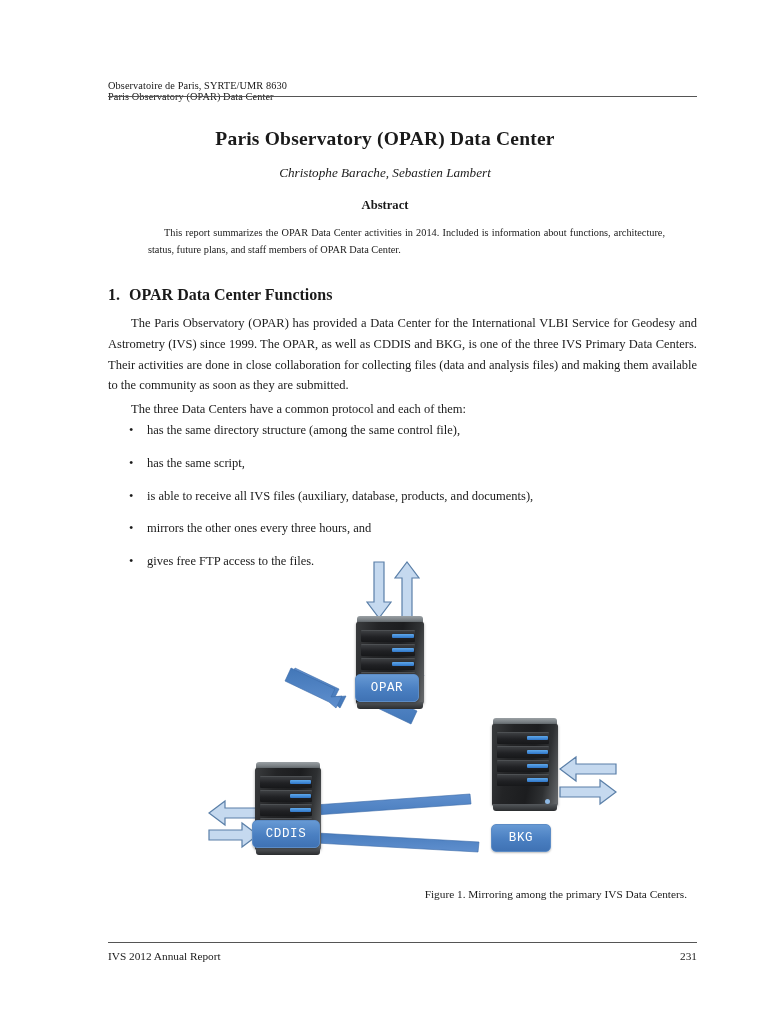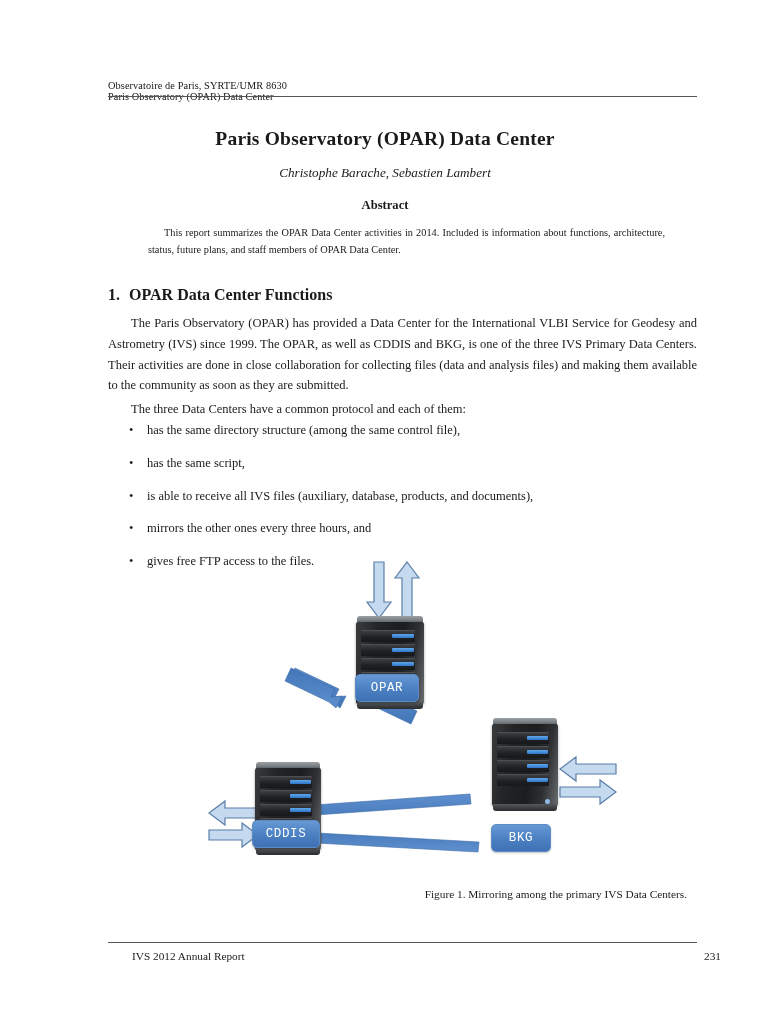--- a/index.html
+++ b/index.html
@@ -235,21 +235,20 @@
   }
   .footer {
     position: absolute;
     left: 108px;
     top: 950px;
     width: 589px;
     display: flex;
     justify-content: space-between;
     align-items: baseline;
     font-size: 11.3px;
-    margin-left: 24px;
   }
 </style>
 </head>
 <body>
 
 <div class="page">
 
   <div class="runhead">
     <span>Observatoire de Paris, SYRTE/UMR 8630</span>
     <span>Paris Observatory (OPAR) Data Center</span>

